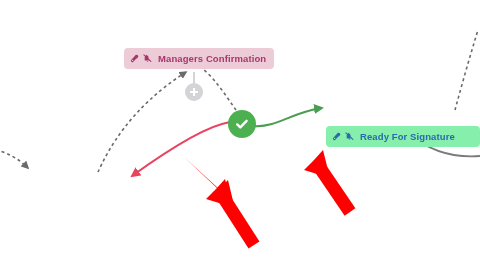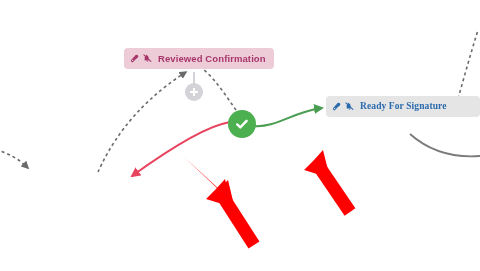--- a/index.html
+++ b/index.html
@@ -62,25 +62,24 @@
   
   #node-to-be-reviewed {
     left: 10px;
     top: 170px;
     background: #ddd1ee;
     color: #5b3a9e;
   }
   
   #node-ready-for-signature {
     left: 326px;
-    top: 96px;
-    background: #e5e5e5;
+    top: 126px;
+    background: #86efac;
     color: #2a6aad;
     width: 154px;
-    font-family: Liberation Serif, serif;
   }
 
   
   #node-check {
     position: absolute;
     left: 228px;
     top: 110px;
     width: 28px;
     height: 28px;
     border-radius: 50%;
@@ -167,21 +166,21 @@
       <svg width="9" height="9" viewBox="0 0 16 16">
         <path d="M11.5 1.2 a3.2 3.2 0 0 1 3.3 3.3 c-.3 2.2-2.6 3.4-4.3 4.6 L6 13.6 a2.2 2.2 0 1 1-3.6-3.6 L6.9 5.5 C8.1 3.8 9.3 1.5 11.5 1.2 Z M4.6 10.2 a1.2 1.2 0 1 0 0 2.4 a1.2 1.2 0 0 0 0-2.4 Z" fill="currentColor"></path>
       </svg>
     </span>
     <span class="ic">
       <svg width="9" height="9" viewBox="0 0 16 16">
         <path d="M3.2 11.6 h8.2 l-1.5-1.6 V6.6 c0-1.9-1-3.4-2.6-3.8 V2.3 a.9.9 0 1 0-1.8 0 v.5 C3.9 3.2 3 4.7 3 6.6 v3.4 Z M6.6 12.6 a1.5 1.5 0 0 0 2.8 0 Z" fill="currentColor"></path>
         <path d="M1.6 1.5 L14 13.2" stroke="currentColor" stroke-width="1.8" stroke-linecap="round"></path>
       </svg>
     </span>
-    <span class="label">Reviewed Confirmation</span>
+    <span class="label">Managers Confirmation</span>
   </div>
 
 
   <div class="node" id="node-ready-for-signature">
     <span class="ic">
       <svg width="9" height="9" viewBox="0 0 16 16">
         <path d="M11.5 1.2 a3.2 3.2 0 0 1 3.3 3.3 c-.3 2.2-2.6 3.4-4.3 4.6 L6 13.6 a2.2 2.2 0 1 1-3.6-3.6 L6.9 5.5 C8.1 3.8 9.3 1.5 11.5 1.2 Z M4.6 10.2 a1.2 1.2 0 1 0 0 2.4 a1.2 1.2 0 0 0 0-2.4 Z" fill="currentColor"></path>
       </svg>
     </span>
     <span class="ic">

